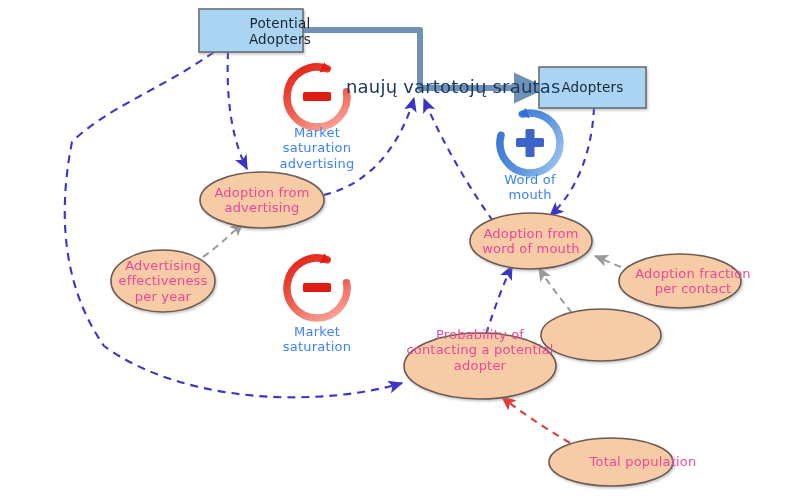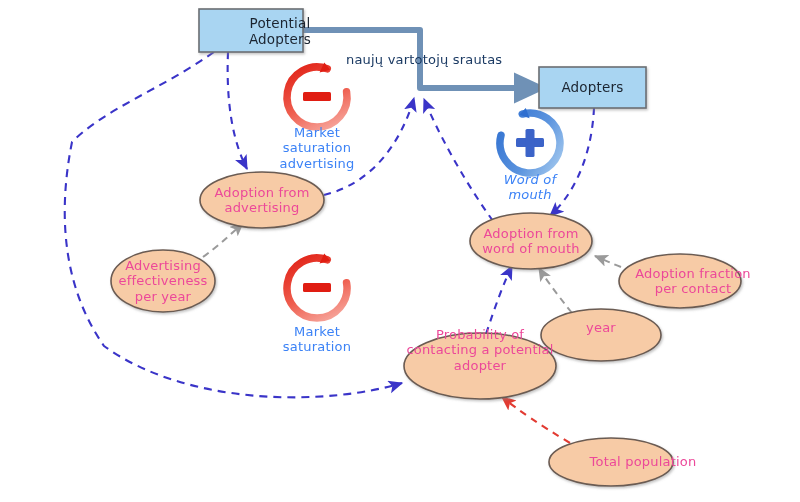--- a/index.html
+++ b/index.html
@@ -15,21 +15,21 @@
     position:absolute;
     text-align:center;
     color:#ec4899;
     pointer-events:none;
     line-height:1.18;
     letter-spacing:.2px;
   }
   .stock-text{font-size:13.5px;color:#1b2430;}
   .aux-text{font-size:13px;}
   .loop-text{font-size:13px;color:#3b82f6;}
-  .flow-text{font-size:13px;color:#1b3a63;white-space:nowrap;}
+  .flow-text{font-size:18px;color:#1b3a63;white-space:nowrap;margin-top:24px;}
 </style>
 </head>
 <body>
 
 <svg id="canvas" viewBox="0 0 800 502" xmlns="http://www.w3.org/2000/svg">
   <defs>
     <marker id="ah-blue" markerWidth="9" markerHeight="9" refX="6.4" refY="3.1" orient="auto" markerUnits="strokeWidth">
       <path d="M0,0 L7,3.1 L0,6.2 L1.6,3.1 Z" fill="#3a34c8"></path>
     </marker>
     <marker id="ah-gray" markerWidth="9" markerHeight="9" refX="6.4" refY="3.1" orient="auto" markerUnits="strokeWidth">
@@ -140,40 +140,39 @@
   <div>Adoption from</div>
   <div>word of mouth</div>
 </div>
 
 <div class="node-text aux-text" style="left:632px;top:266px;width:122px;">
   <div>Adoption fraction</div>
   <div>per contact</div>
 </div>
 
 <div class="node-text aux-text" style="left:541px;top:320px;width:120px;">
-  <div>year</div>
 </div>
 
 <div class="node-text aux-text" style="left:404px;top:327px;width:152px;">
   <div>Probability of</div>
   <div>contacting a potential</div>
   <div>adopter</div>
 </div>
 
 <div class="node-text aux-text" style="left:549px;top:454px;width:124px;margin-left:32px;">
   <div>Total population</div>
 </div>
 
 <div class="node-text loop-text" style="left:257px;top:125px;width:120px;">
   <div>Market</div>
   <div>saturation</div>
   <div>advertising</div>
 </div>
 
-<div class="node-text loop-text" style="left:478px;top:172px;width:104px;font-style:italic;">
+<div class="node-text loop-text" style="left:478px;top:172px;width:104px;">
   <div>Word of</div>
   <div>mouth</div>
 </div>
 
 <div class="node-text loop-text" style="left:257px;top:324px;width:120px;">
   <div>Market</div>
   <div>saturation</div>
 </div>
 
 </body></html>

